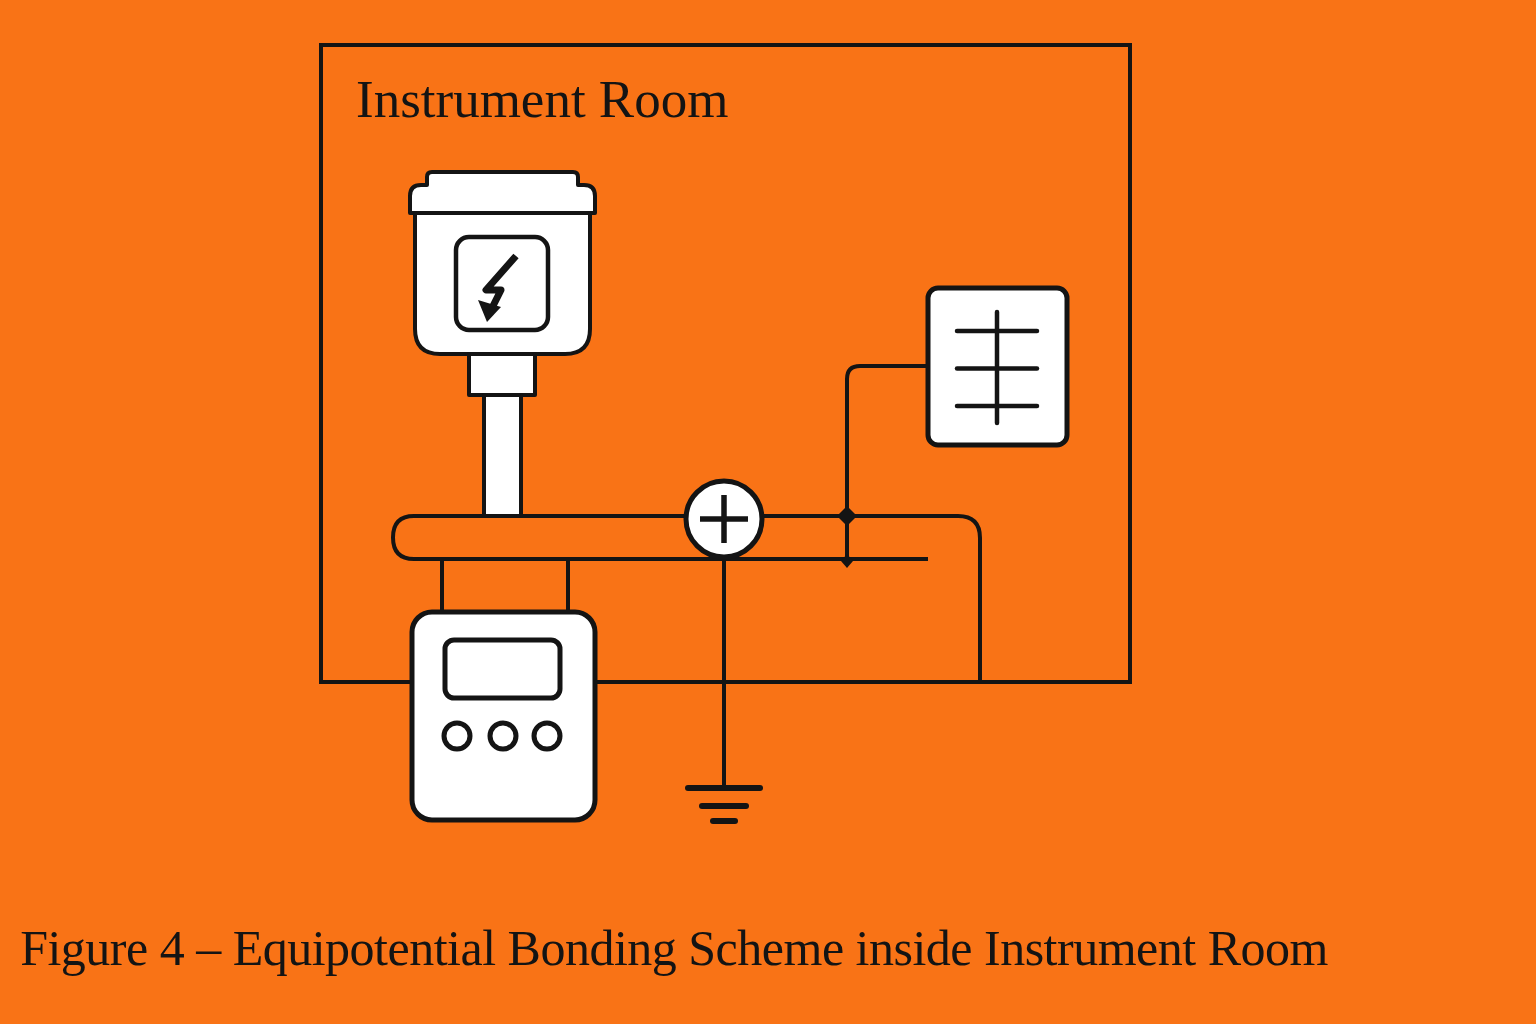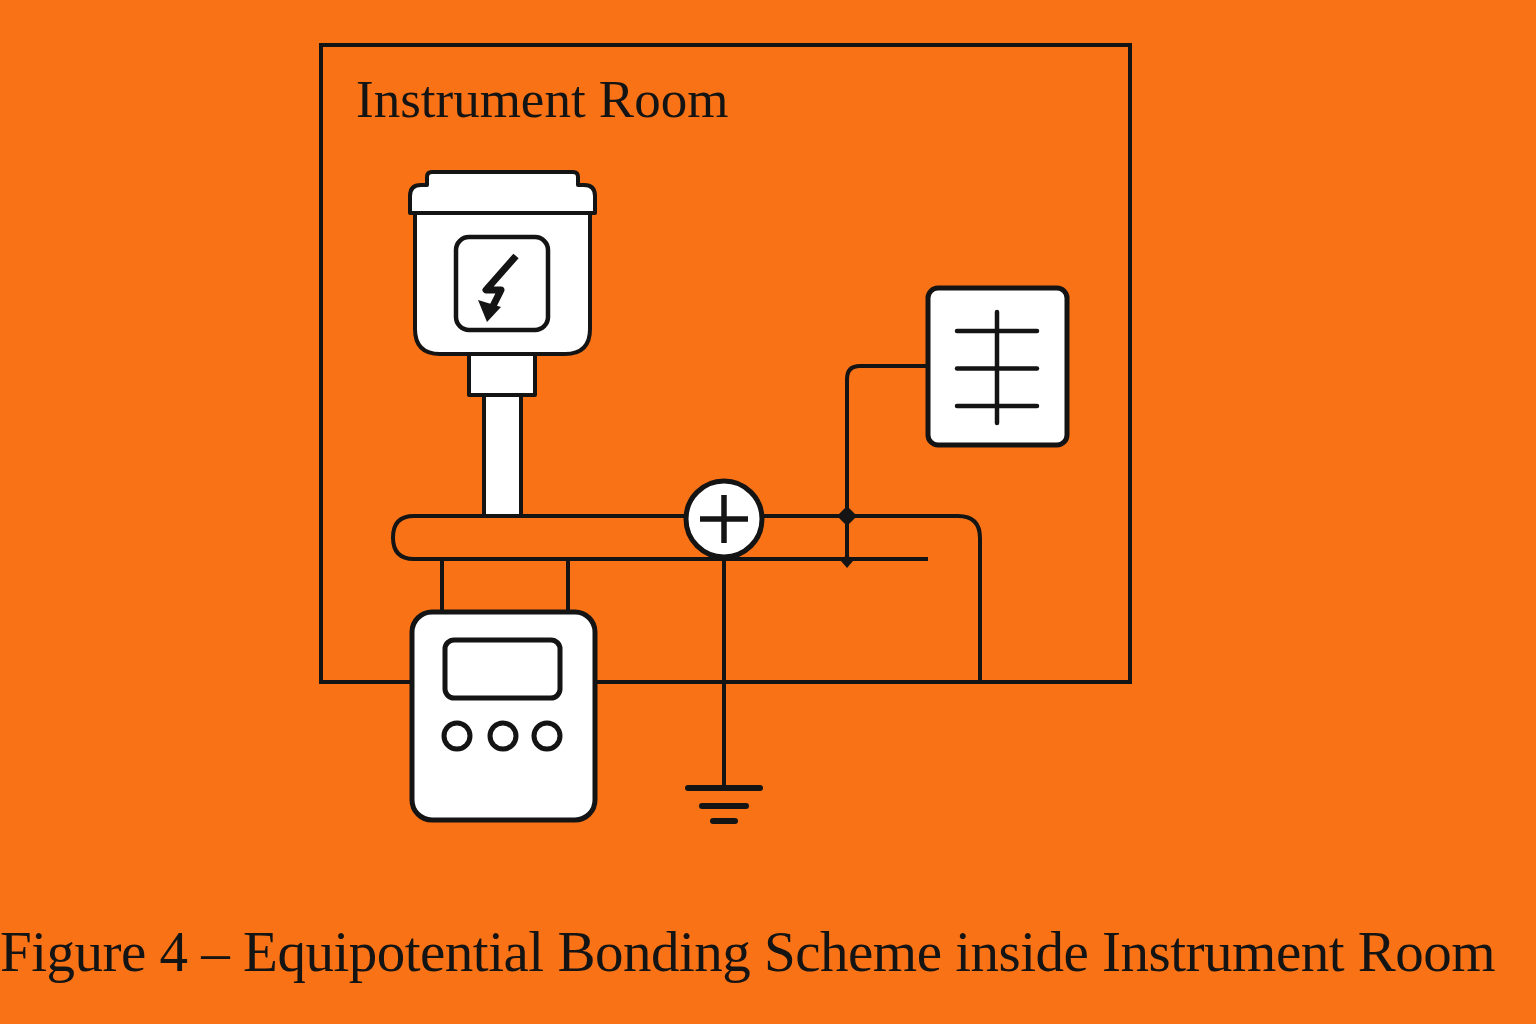--- a/index.html
+++ b/index.html
@@ -31,22 +31,22 @@
     line-height: 1;
     color: #141414;
     white-space: nowrap;
     letter-spacing: 0px;
   }
   .caption {
     position: absolute;
     left: 0;
     top: 923px;
     width: 1348px;
-    text-align: right;
-    font-size: 57px;
+    text-align: center;
+    font-size: 50px;
     line-height: 1;
     color: #141414;
     white-space: nowrap;
     letter-spacing: -0.5px;
   }
 </style>
 </head>
 <body>
 
 <div class="stage">

